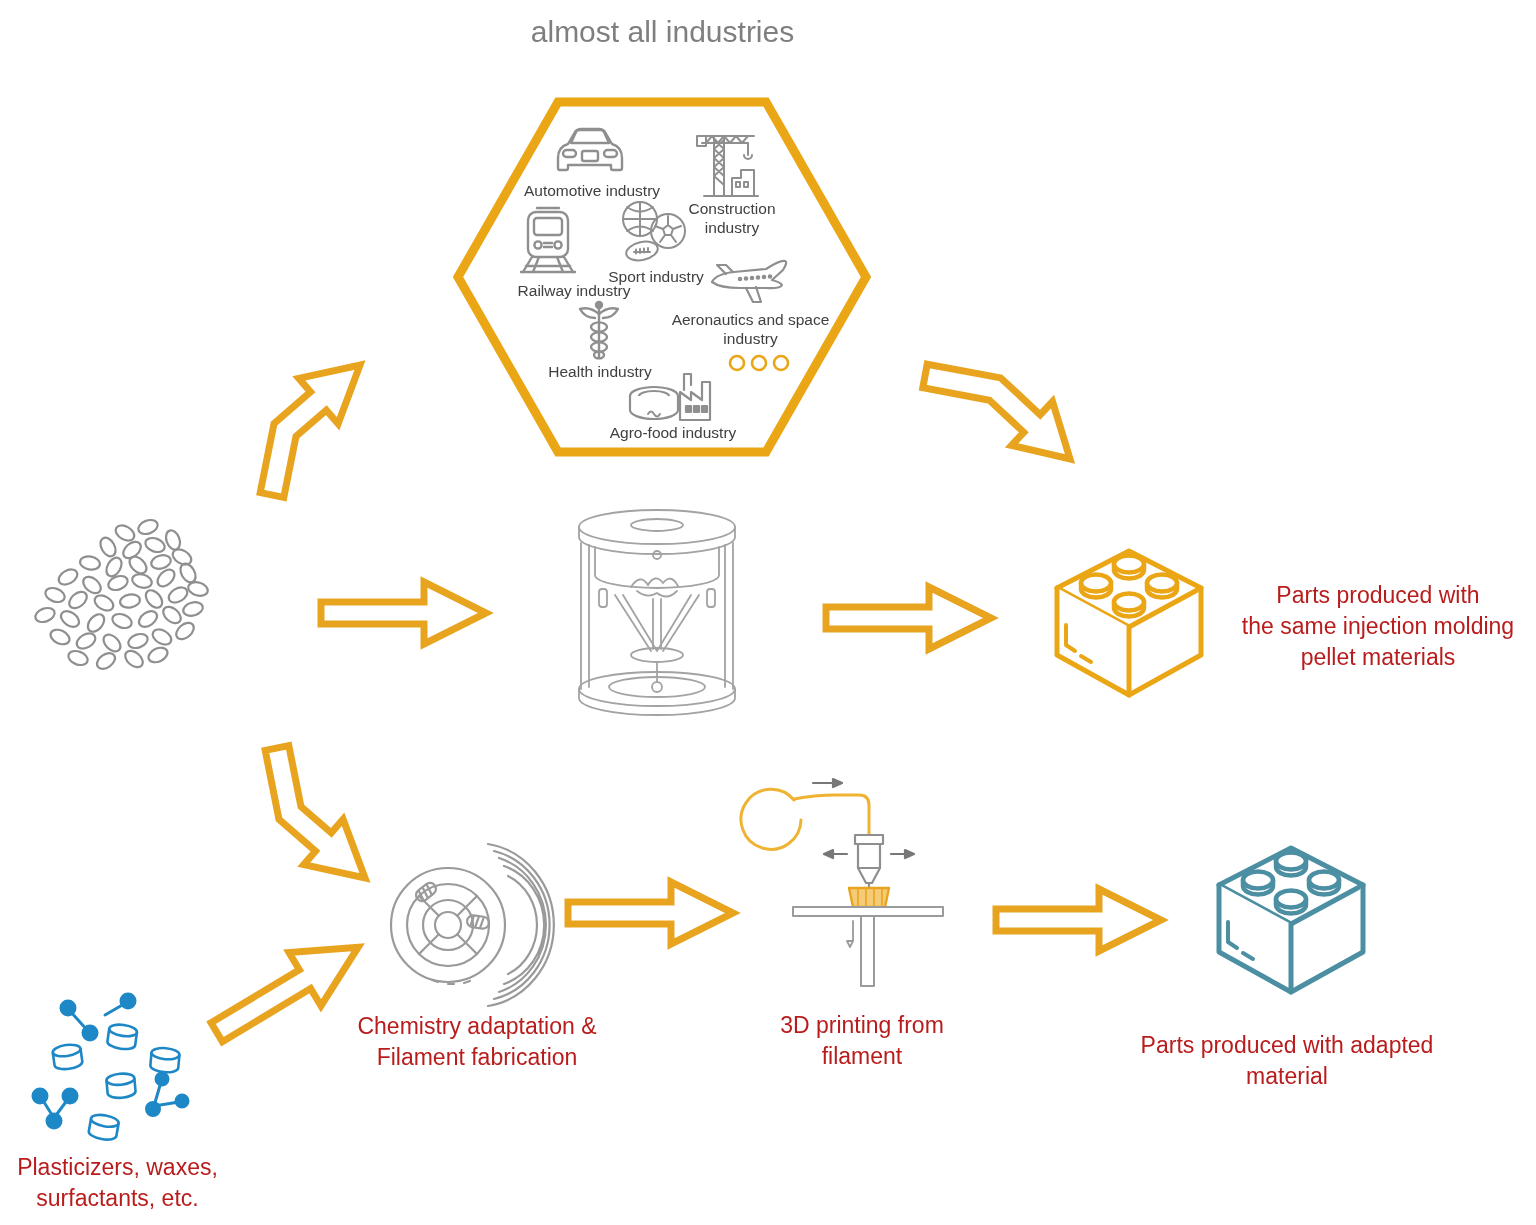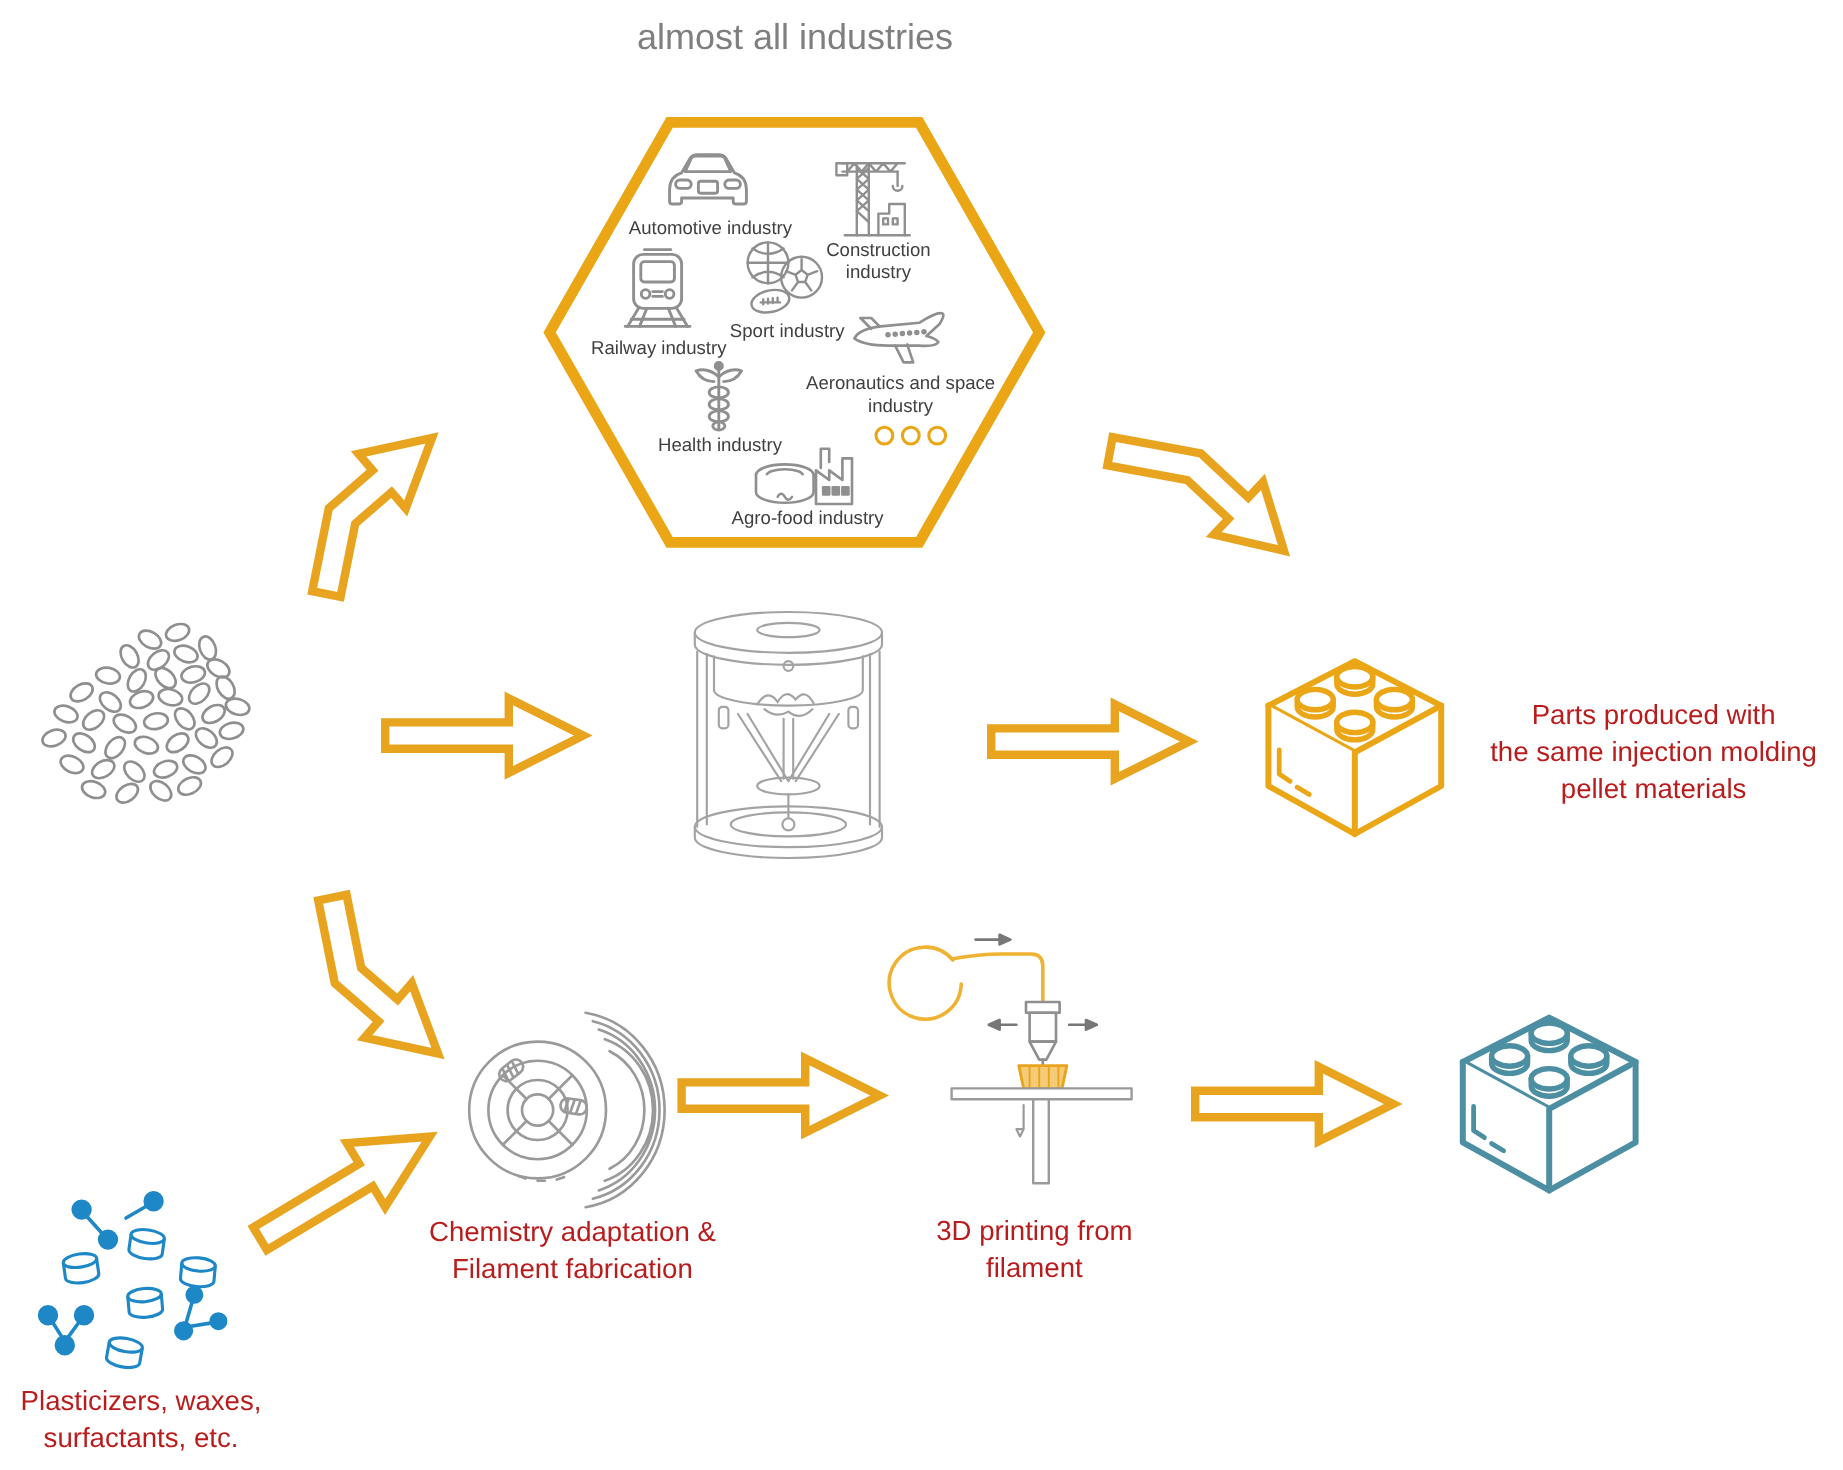--- a/index.html
+++ b/index.html
@@ -99,21 +99,21 @@
   </svg>
 
   <svg class="abs" style="left:728px;top:352px;" width="62" height="22" viewBox="0 0 62 22" fill="none" stroke="#EBA616" stroke-width="2.6">
     <circle cx="9" cy="11" r="7"></circle>
       <circle cx="31" cy="11" r="7"></circle>
       <circle cx="53" cy="11" r="7"></circle>
   </svg>
 
   <div class="hexlabel" style="left:512px;top:182px;width:160px;">Automotive industry</div>
   <div class="hexlabel" style="left:682px;top:200px;width:100px;">Construction industry</div>
-  <div class="hexlabel" style="left:469px;top:282px;width:160px;">Railway industry</div>
+  <div class="hexlabel" style="left:494px;top:282px;width:160px;">Railway industry</div>
   <div class="hexlabel" style="left:576px;top:268px;width:160px;">Sport industry</div>
   <div class="hexlabel" style="left:663px;top:311px;width:175px;">Aeronautics and space industry</div>
   <div class="hexlabel" style="left:520px;top:363px;width:160px;">Health industry</div>
   <div class="hexlabel" style="left:593px;top:424px;width:160px;">Agro-food industry</div>
 
   <svg class="abs" style="left:240px;top:335px;" width="150" height="170" viewBox="0 0 150 170">
     <path d="M20.2,157.6 L34,88.6 L70.5,56.9 L58.8,43.3 L120,30 L98.1,88.7 L86.3,75.1 L56,101.4 L43.8,162.4 Z" fill="#ffffff" stroke="#E8A41F" stroke-width="7" stroke-linejoin="miter"></path>
   </svg>
 
   <svg class="abs" style="left:910px;top:341px;" width="175" height="150" viewBox="0 0 175 150">
@@ -305,20 +305,22 @@
         <ellipse cx="113" cy="38" rx="15" ry="8.5"></ellipse>
       <path d="M32,38 v6 a15,8.5 0 0 0 30,0 v-6" fill="none"></path>
         <ellipse cx="47" cy="38" rx="15" ry="8.5"></ellipse>
       <path d="M65,57 v6 a15,8.5 0 0 0 30,0 v-6" fill="none"></path>
         <ellipse cx="80" cy="57" rx="15" ry="8.5"></ellipse>
     </g>
     <path d="M17,80 v20 l9,6 M32,111 l10,6" fill="none" stroke-width="4"></path>
   </svg>
 
   <div class="caption" style="left:1137px;top:1030px;width:300px;">
+    <div>Parts produced with adapted</div>
+    <div>material</div>
   </div>
 
   <svg class="abs" style="left:30px;top:985px;" width="190" height="165" viewBox="0 0 190 165">
     <g stroke="#1E88C7" stroke-width="3" fill="#1E88C7" stroke-linecap="round">
       <line x1="40" y1="26" x2="58" y2="46" fill="none"></line>
       <circle cx="38" cy="23" r="7"></circle>
         <circle cx="60" cy="48" r="7"></circle>
       <line x1="75" y1="30" x2="94" y2="19"></line>
       <circle cx="98" cy="16" r="7"></circle>
       <line x1="12" y1="114" x2="24" y2="133"></line>

